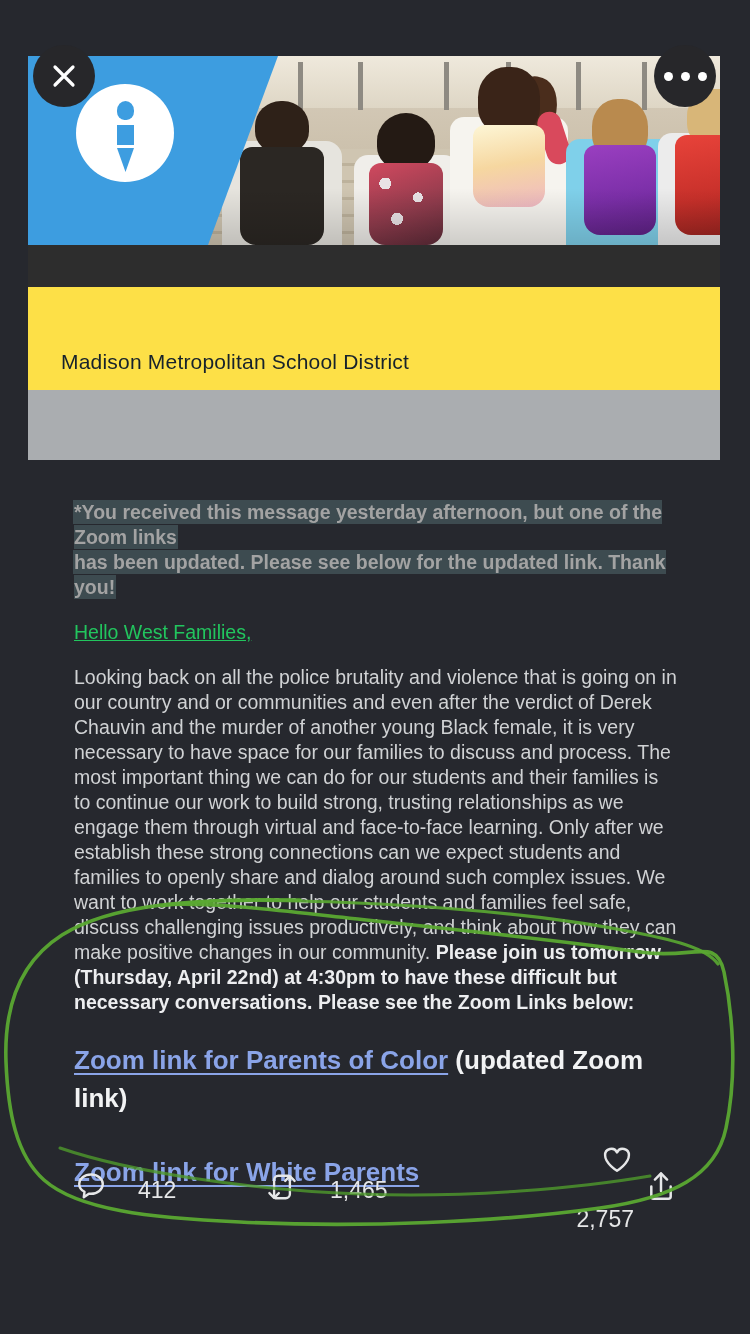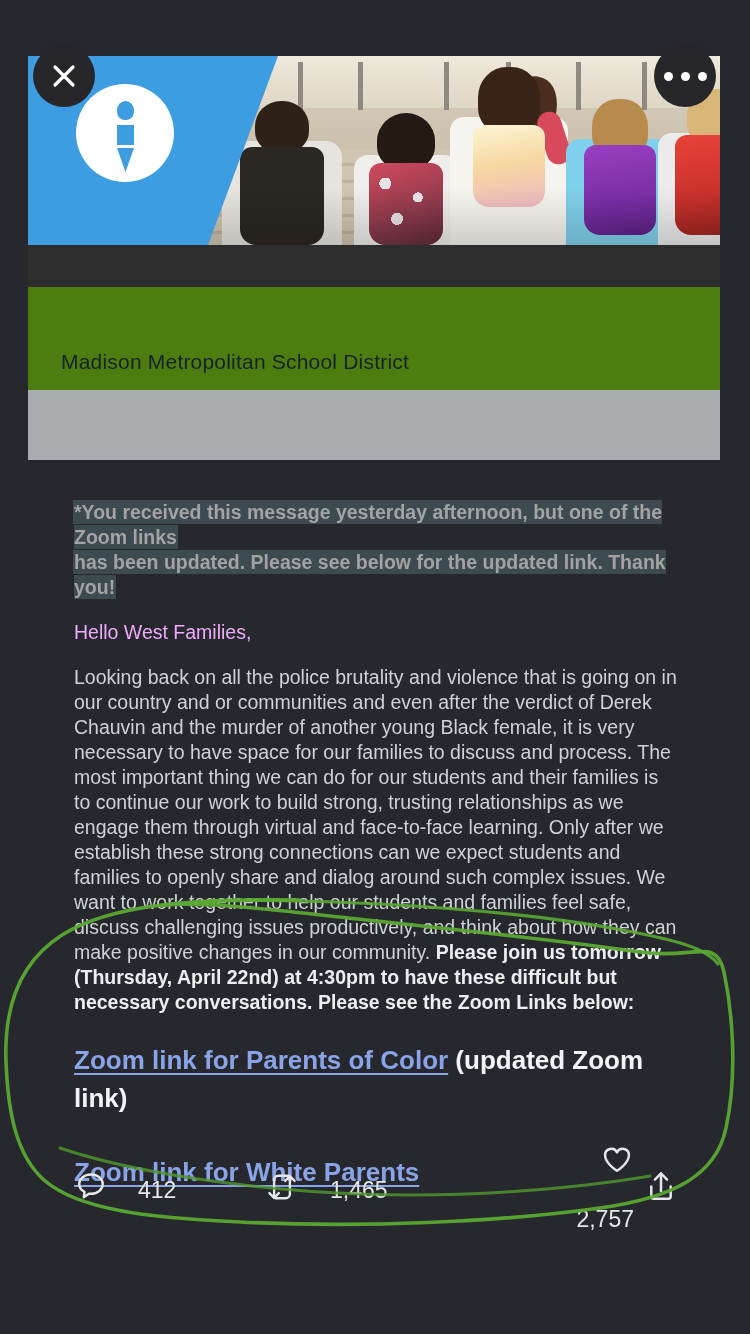--- a/index.html
+++ b/index.html
@@ -165,21 +165,21 @@
     position: absolute; inset: 0;
     background: linear-gradient(180deg, rgba(0,0,0,0) 70%, rgba(0,0,0,.16) 100%);
   }
 
   .card-darkband {
     position: absolute; left: 0; top: 189px; width: 692px; height: 42px;
     background: #2d2d2d;
   }
   .card-blue {
     position: absolute; left: 0; top: 231px; width: 692px; height: 103px;
-    background: #4d7c0f;
+    background: #fde047;
   }
   .card-blue-title {
     position: absolute;
     left: 33px;
     bottom: 16px;
     color: #16222c;
     font-size: 21px;
     letter-spacing: .2px;
     white-space: nowrap;
   }
@@ -217,21 +217,21 @@
   .hl-block {
     color: #a3a3a3;
     font-weight: bold;
     line-height: 25px;
   }
   .hl {
     background: #3d4b50;
     box-shadow: 0 0 0 1px #3d4b50;
   }
   .p-gap { height: 20px; }
-  .greet { color: #f0abfc; }
+  .greet { color: #22c55e; text-decoration: underline; }
   .para { color: #d0d2d4; }
   .bold { font-weight: bold; color: #edeef0; }
 
   .linkline {
     font-size: 26px;
     font-weight: bold;
     line-height: 38px;
     color: #f2f3f4;
   }
   .tlink {

